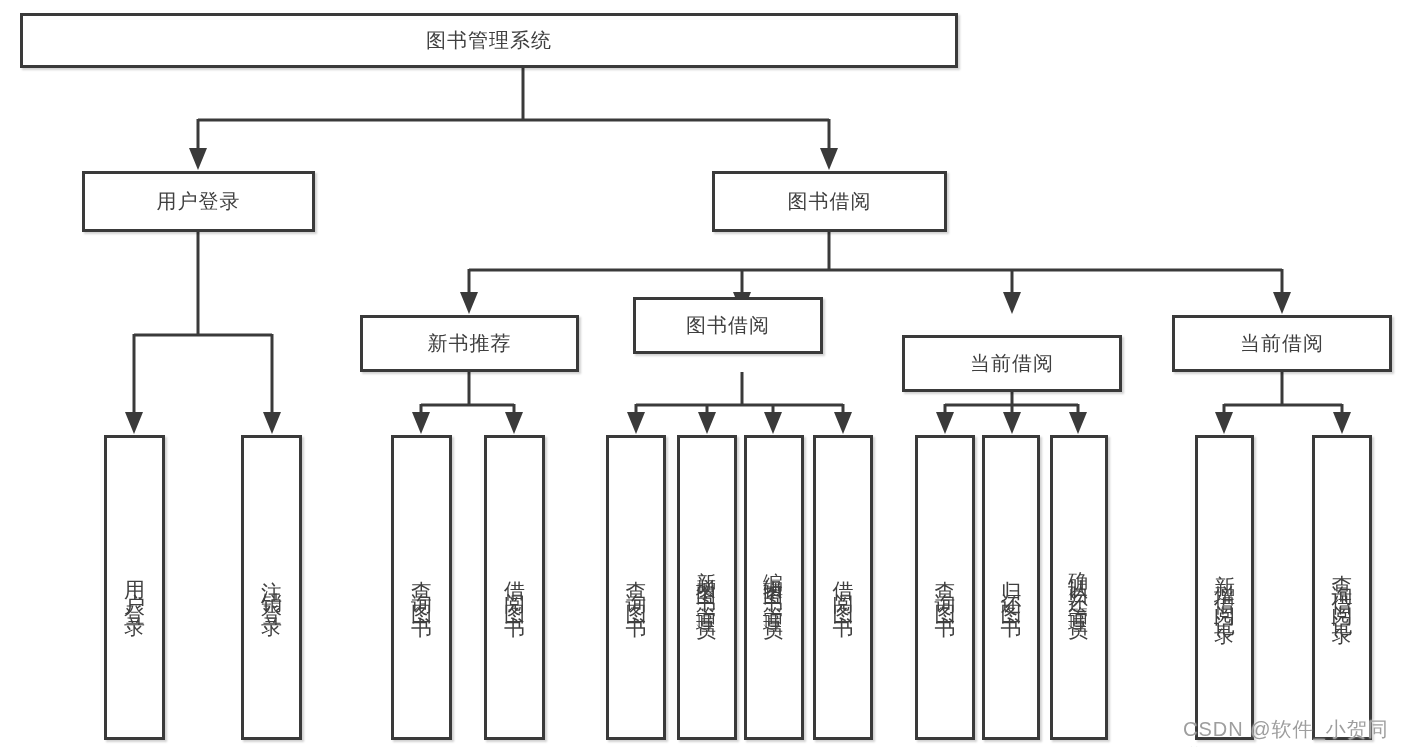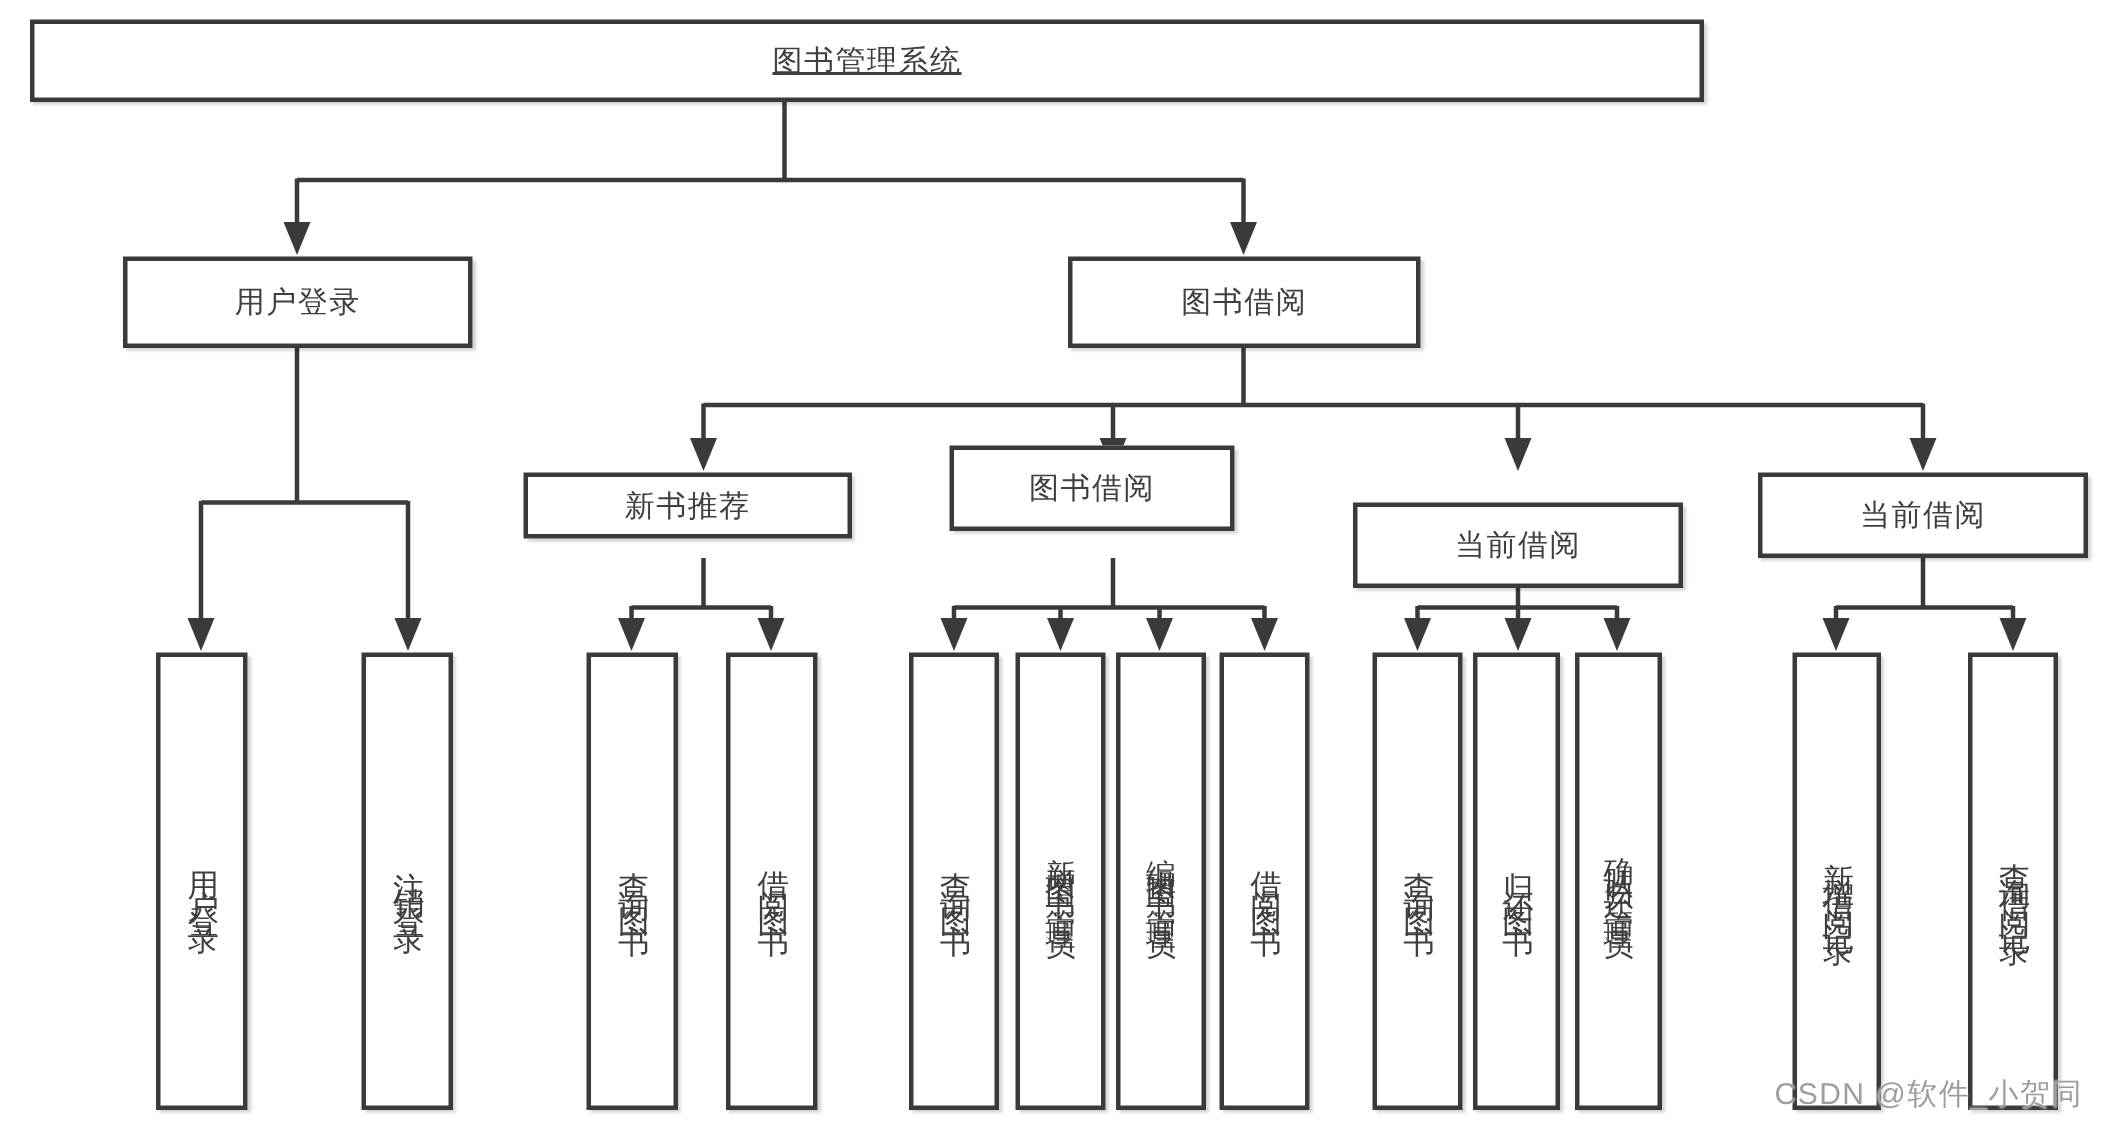--- a/index.html
+++ b/index.html
@@ -121,32 +121,32 @@
       <path d="M764 412 L782 412 L773 434 Z"></path>
       <path d="M834 412 L852 412 L843 434 Z"></path>
       <path d="M936 412 L954 412 L945 434 Z"></path>
       <path d="M1003 412 L1021 412 L1012 434 Z"></path>
       <path d="M1069 412 L1087 412 L1078 434 Z"></path>
       <path d="M1215 412 L1233 412 L1224 434 Z"></path>
       <path d="M1333 412 L1351 412 L1342 434 Z"></path>
     </g>
   </svg>
 
-  <div class="node" style="left:20px; top:13px; width:1116px; height:55px;text-decoration:underline;">
+  <div class="node" style="left:20px; top:13px; width:938px; height:55px;">
     <span>图书管理系统</span>
   </div>
 
   <div class="node" style="left:82px; top:171px; width:233px; height:61px;">
     <span>用户登录</span>
   </div>
   <div class="node" style="left:712px; top:171px; width:235px; height:61px;">
     <span>图书借阅</span>
   </div>
 
-  <div class="node" style="left:349px; top:315px; width:219px; height:44px;">
+  <div class="node" style="left:360px; top:315px; width:219px; height:57px;">
     <span>新书推荐</span>
   </div>
   <div class="node" style="left:633px; top:297px; width:190px; height:57px;">
     <span>图书借阅</span>
   </div>
   <div class="node" style="left:902px; top:315px; width:220px; height:57px;margin-top:20px;">
     <span>当前借阅</span>
   </div>
   <div class="node" style="left:1172px; top:315px; width:220px; height:57px;">
     <span>当前借阅</span>

